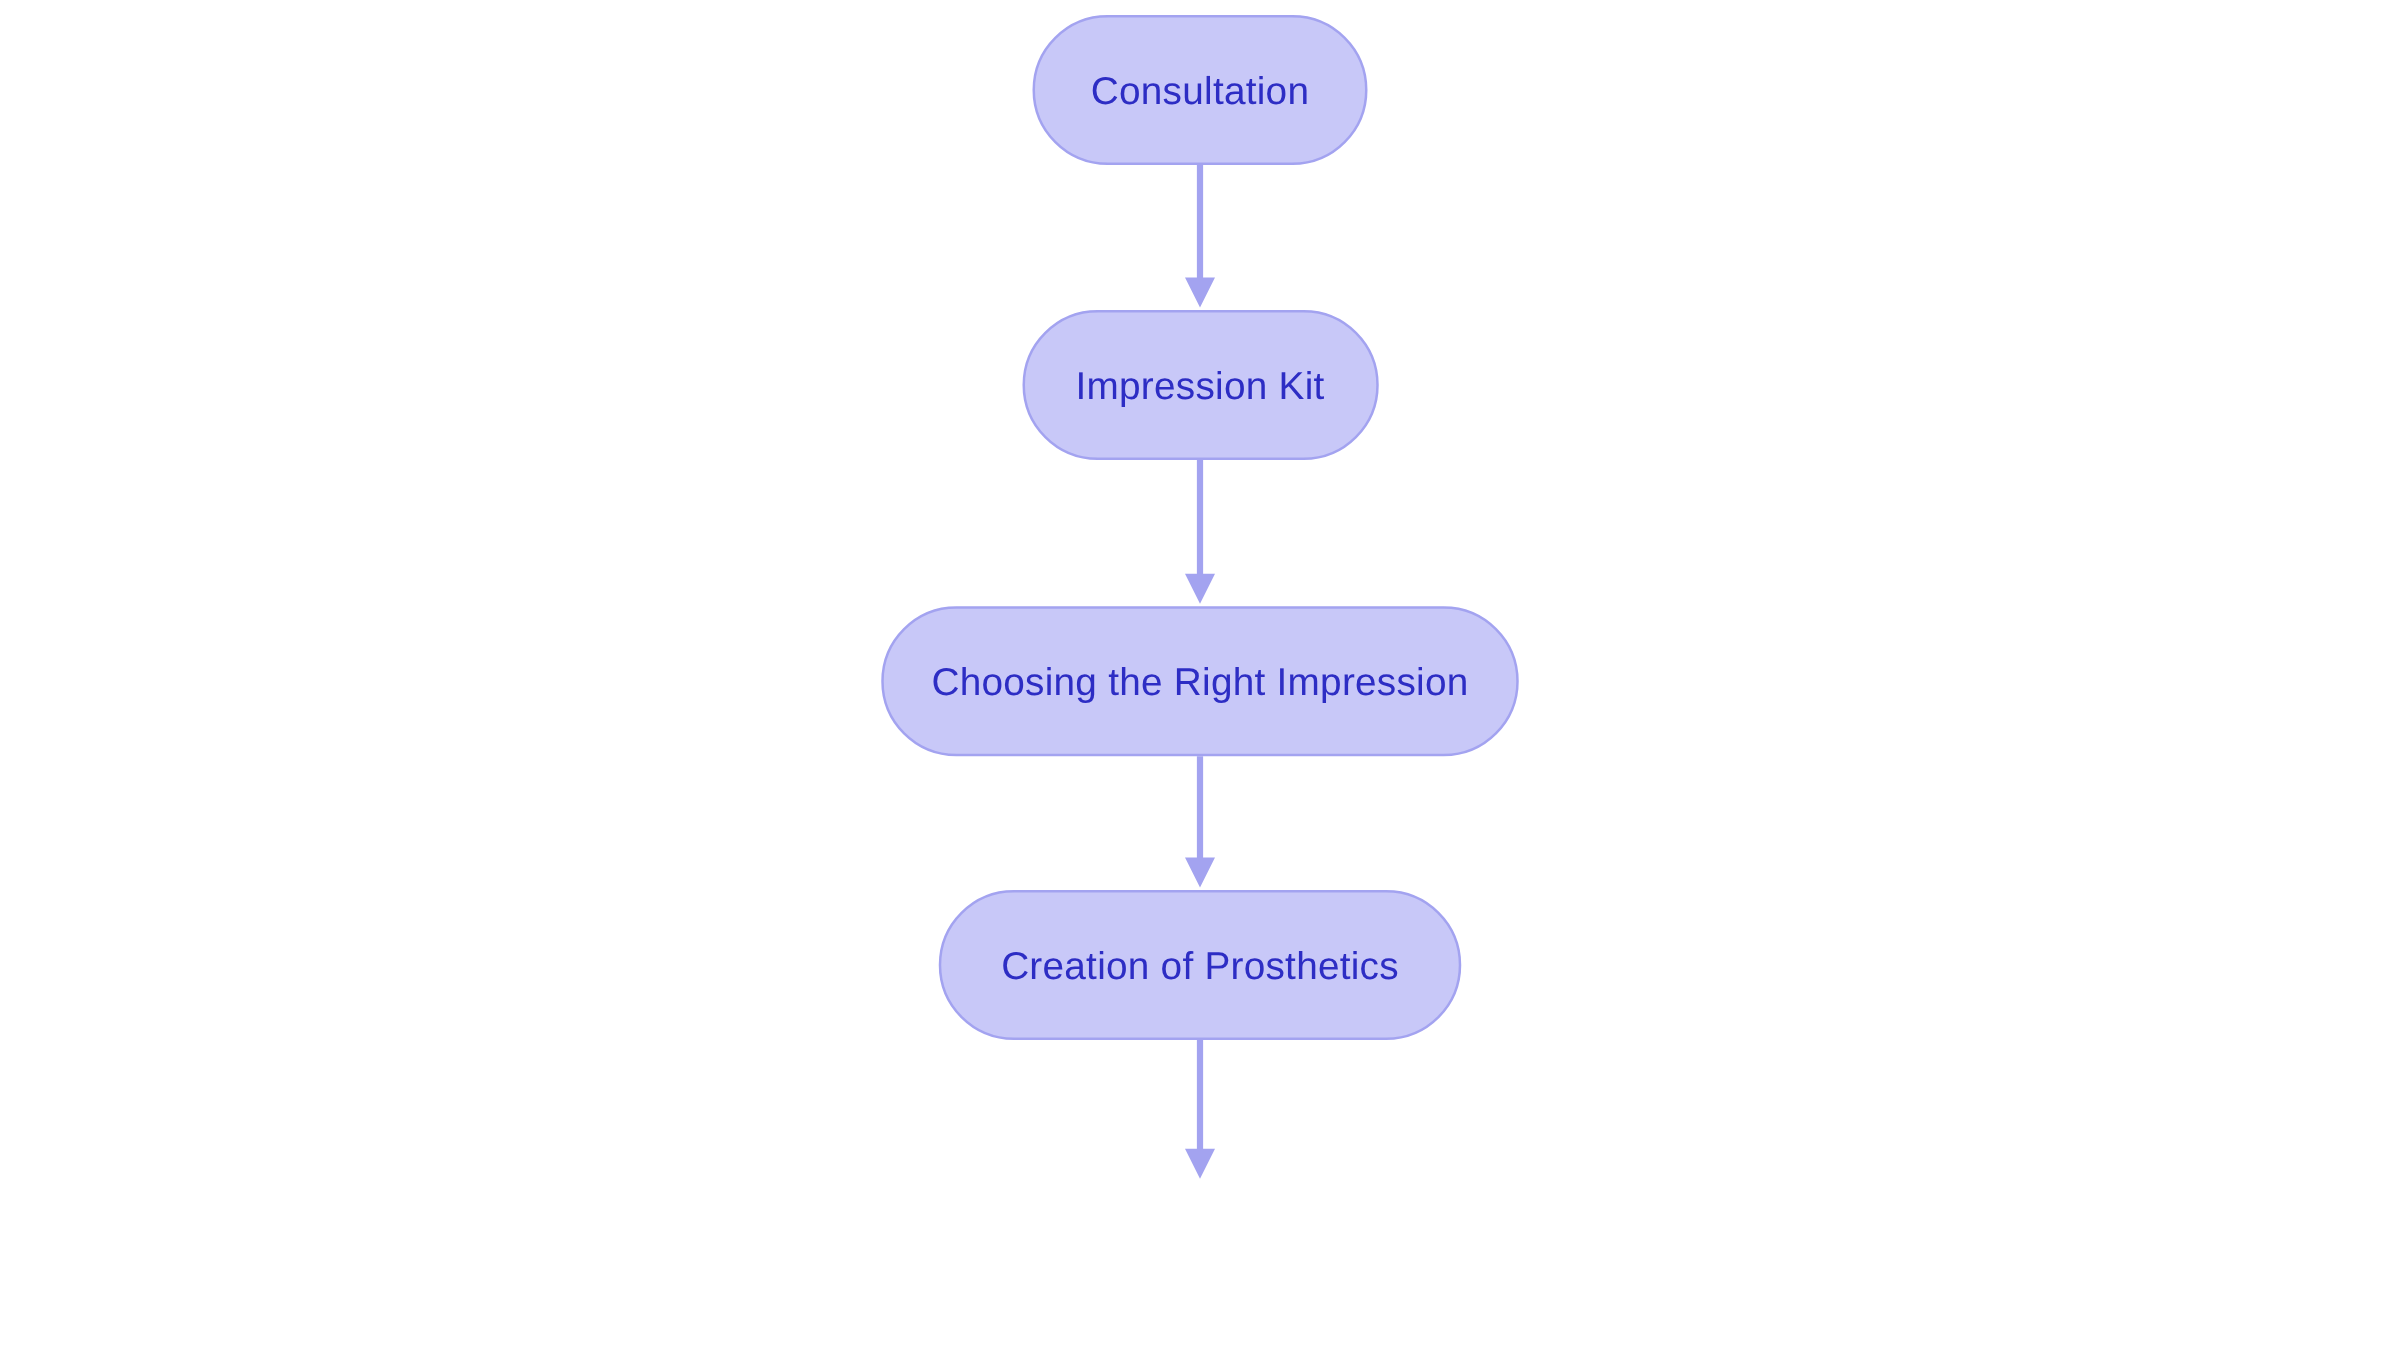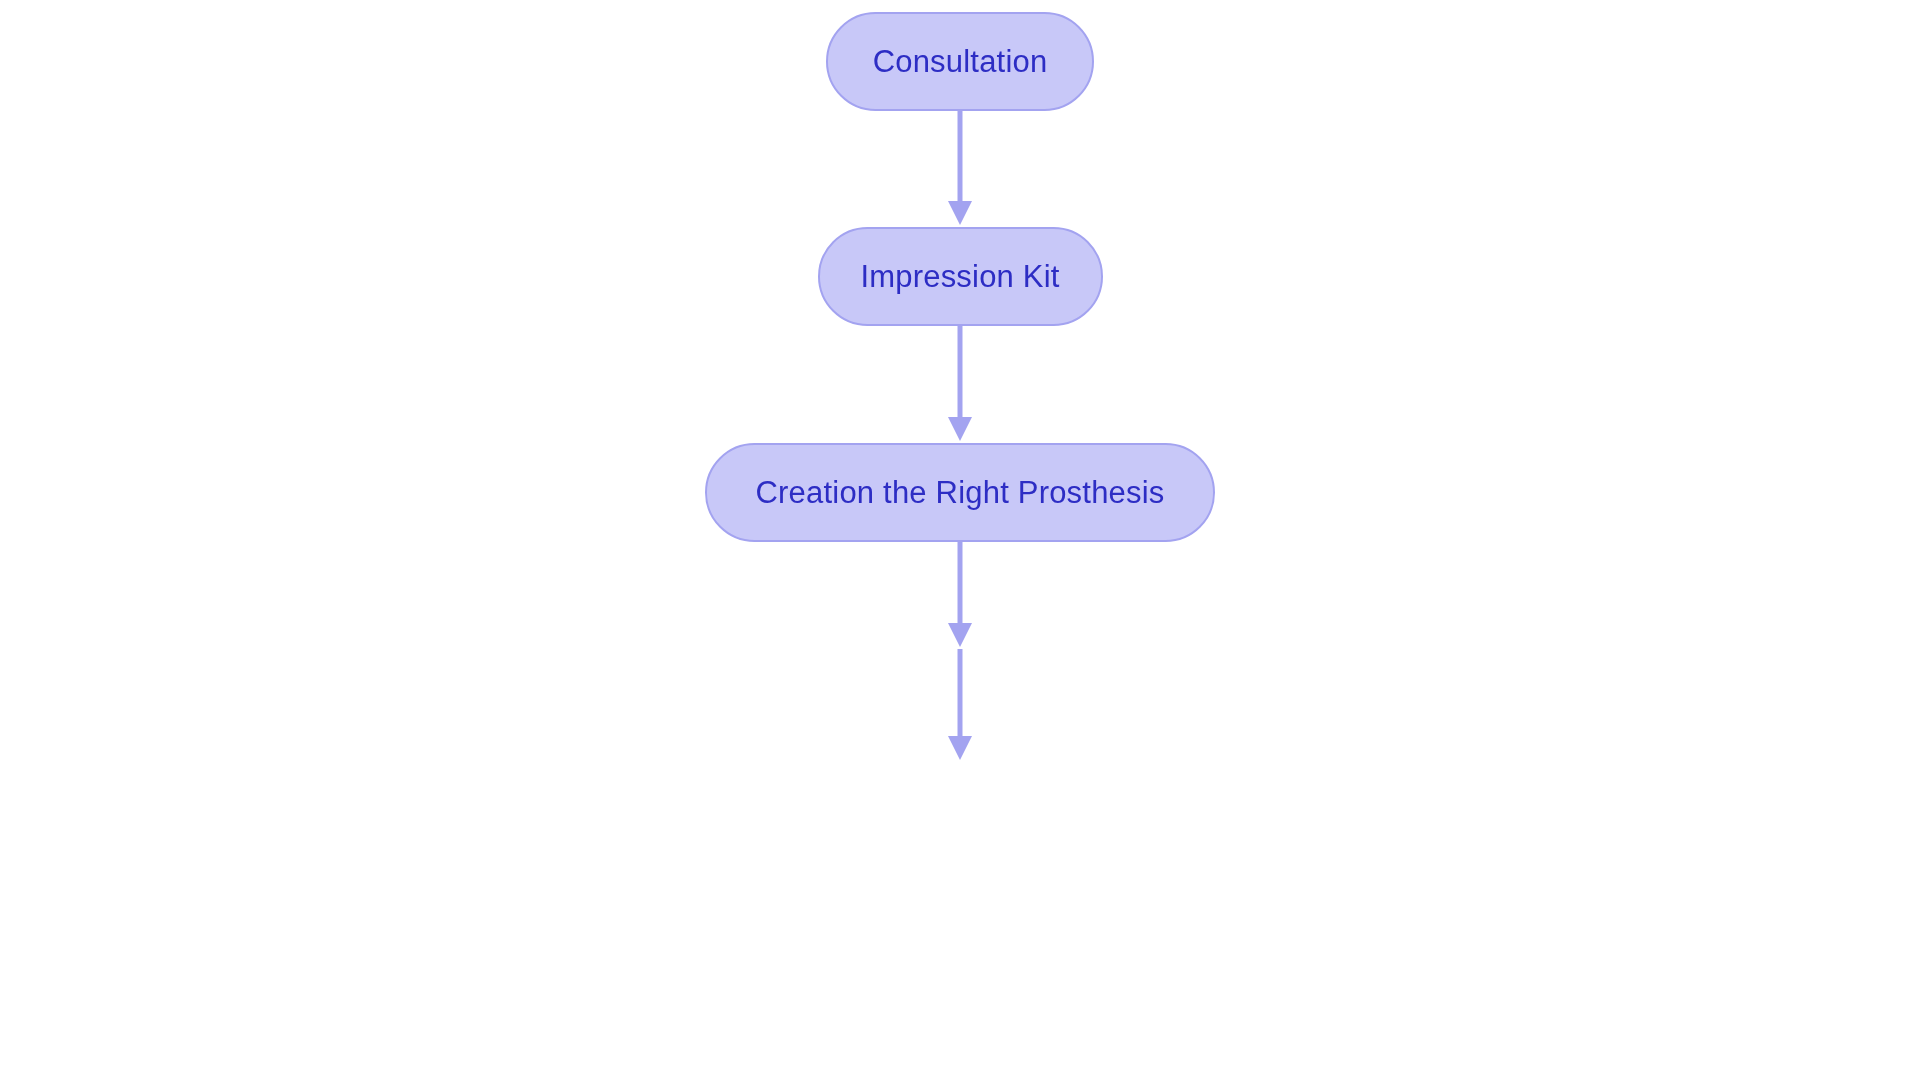--- a/index.html
+++ b/index.html
@@ -29,21 +29,21 @@
     width: 1920px;
     height: 1083px;
     display: flex;
     flex-direction: column;
     align-items: center;
   }
 
   
   .flow-node {
     box-sizing: border-box;
-    height: 99px;
+    height: 120px;
     border-radius: 60px;
     background: #c8c8f8;
     border: 2px solid #a3a3f0;
     display: flex;
     align-items: center;
     justify-content: center;
     flex: none;
   }
   .flow-node .node-label {
     color: #2d2dc4;
@@ -113,30 +113,33 @@
     </div>
 
     <div class="flow-connector gap-2">
       <svg width="40" height="117" viewBox="0 0 40 117">
         <line class="conn-line" x1="20" y1="0" x2="20" y2="93"></line>
         <polygon class="conn-head" points="8,91 32,91 20,115"></polygon>
       </svg>
     </div>
 
     <div class="flow-node w-xl">
-      <span class="node-label">Creation the Right Prosthesis</span>
+      <span class="node-label">Choosing the Right Impression</span>
     </div>
 
     <div class="flow-connector gap-3">
       <svg width="40" height="107" viewBox="0 0 40 107">
         <line class="conn-line" x1="20" y1="0" x2="20" y2="83"></line>
         <polygon class="conn-head" points="8,81 32,81 20,105"></polygon>
       </svg>
     </div>
 
+    <div class="flow-node w-lg">
+      <span class="node-label">Creation of Prosthetics</span>
+    </div>
 
     <div class="flow-connector gap-4">
       <svg width="40" height="113" viewBox="0 0 40 113">
         <line class="conn-line" x1="20" y1="0" x2="20" y2="89"></line>
         <polygon class="conn-head" points="8,87 32,87 20,111"></polygon>
       </svg>
     </div>
 
 
   </div>

